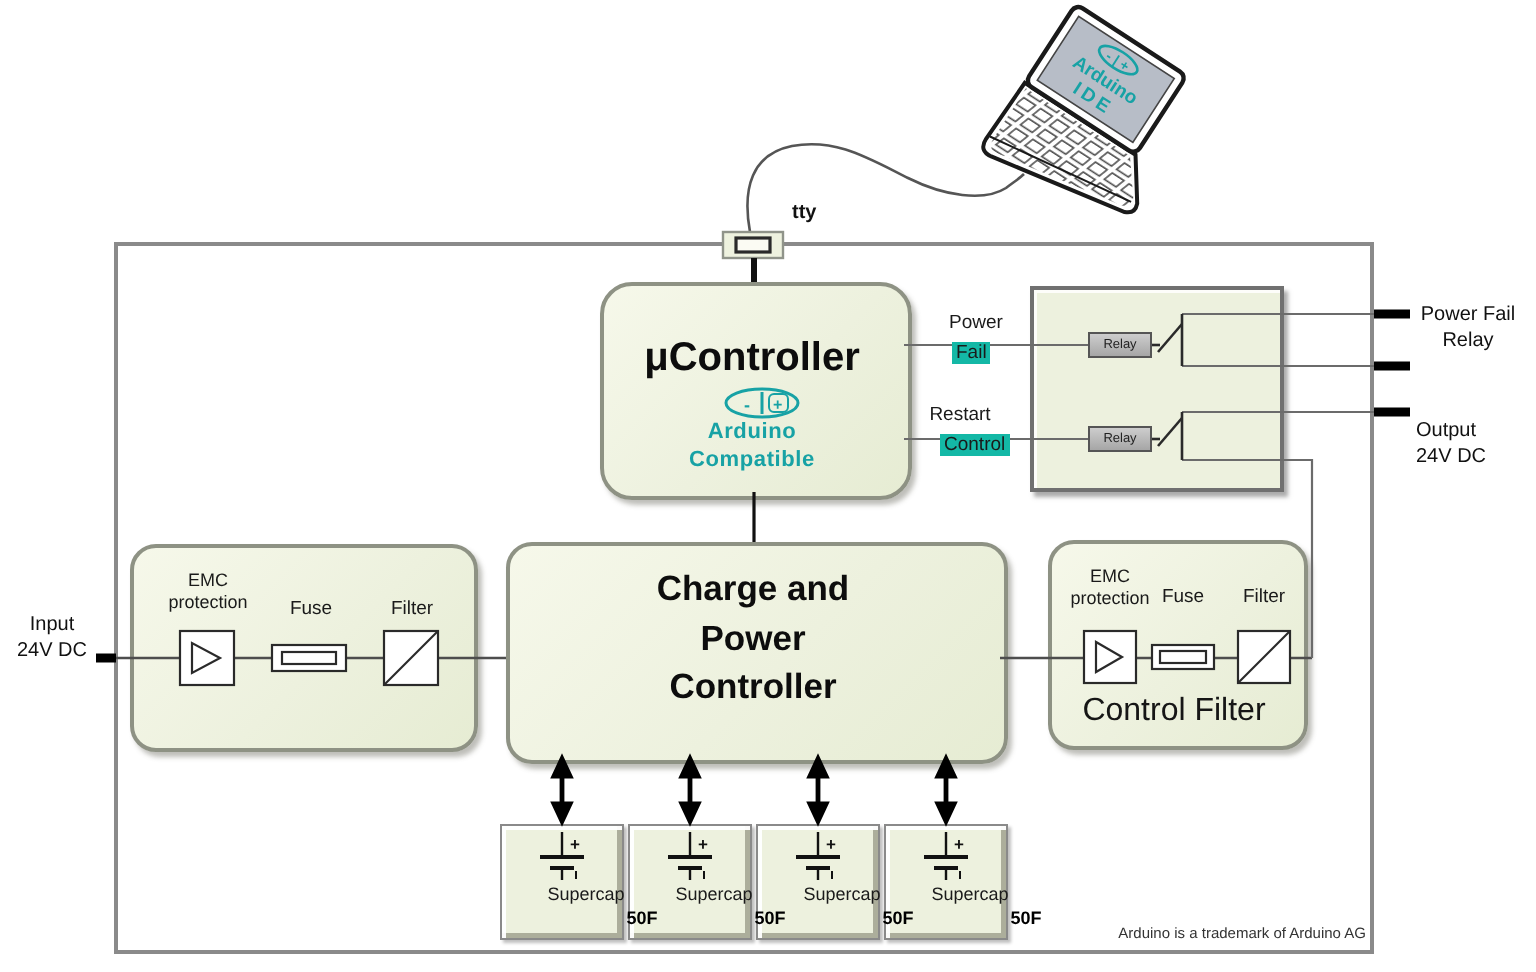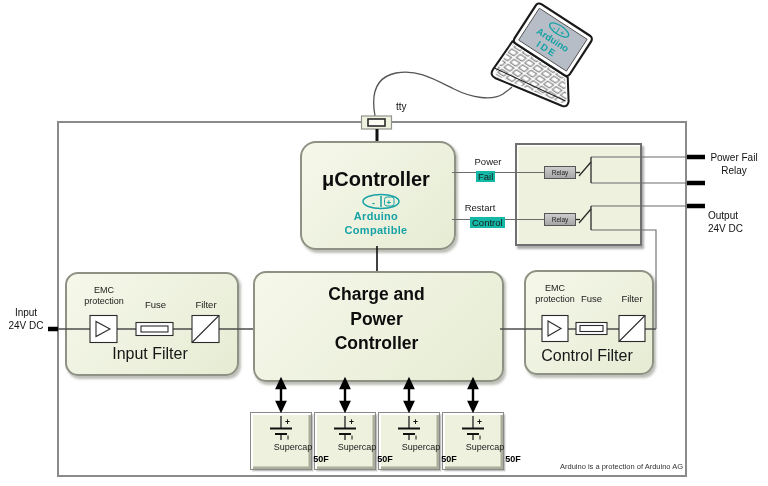--- a/index.html
+++ b/index.html
@@ -225,42 +225,41 @@
   <div class="t term z6" style="left:708px;top:209px;">
     <div>Output</div>
     <div>24V DC</div>
   </div>
 
   <div class="t ctr term z6" style="left:3px;top:306px;width:46px;">
     <div>Input</div>
     <div>24V DC</div>
   </div>
 
-  <div class="t z6" style="left:396px;top:101px;font-size:10px;font-weight:normal;text-align:center;">tty</div>
+  <div class="t z6" style="left:396px;top:101px;font-size:10px;font-weight:bold;text-align:center;">tty</div>
 
   <div class="t ctr lbl9 z6" style="left:77px;top:285px;width:54px;">
     <div>EMC</div>
     <div>protection</div>
   </div>
   <div class="t ctr lbl9 z6" style="left:137px;top:300px;width:37px;font-size:9.5px;">Fuse</div>
   <div class="t ctr lbl9 z6" style="left:188px;top:300px;width:36px;font-size:9.5px;">Filter</div>
-  <div class="t ctr ftitle z6" style="left:65px;top:345px;width:170px;">Input Filter</div>
 
   <div class="t ctr lbl9 z6" style="left:528px;top:283px;width:54px;">
     <div>EMC</div>
     <div>protection</div>
   </div>
   <div class="t ctr lbl9 z6" style="left:576px;top:294px;width:31px;font-size:9.5px;">Fuse</div>
   <div class="t ctr lbl9 z6" style="left:616px;top:294px;width:32px;font-size:9.5px;">Filter</div>
   <div class="t ctr ftitle z6" style="left:524px;top:347px;width:126px;">Control Filter</div>
 
   <div class="t ctr scname z6" style="left:250px;top:442px;width:62px;">Supercap</div>
   <div class="t ctr scval z6" style="left:250px;top:454px;width:62px;">50F</div>
   <div class="t ctr scname z6" style="left:314px;top:442px;width:62px;">Supercap</div>
   <div class="t ctr scval z6" style="left:314px;top:454px;width:62px;">50F</div>
   <div class="t ctr scname z6" style="left:378px;top:442px;width:62px;">Supercap</div>
   <div class="t ctr scval z6" style="left:378px;top:454px;width:62px;">50F</div>
   <div class="t ctr scname z6" style="left:442px;top:442px;width:62px;">Supercap</div>
   <div class="t ctr scval z6" style="left:442px;top:454px;width:62px;">50F</div>
 
-  <div class="t fnote z6" style="left:490px;top:462px;width:193px;text-align:right;">Arduino is a protection of Arduino AG</div>
+  <div class="t fnote z6" style="left:490px;top:462px;width:193px;text-align:right;">Arduino is a trademark of Arduino AG</div>
 
 </div>
 
 </body></html>

